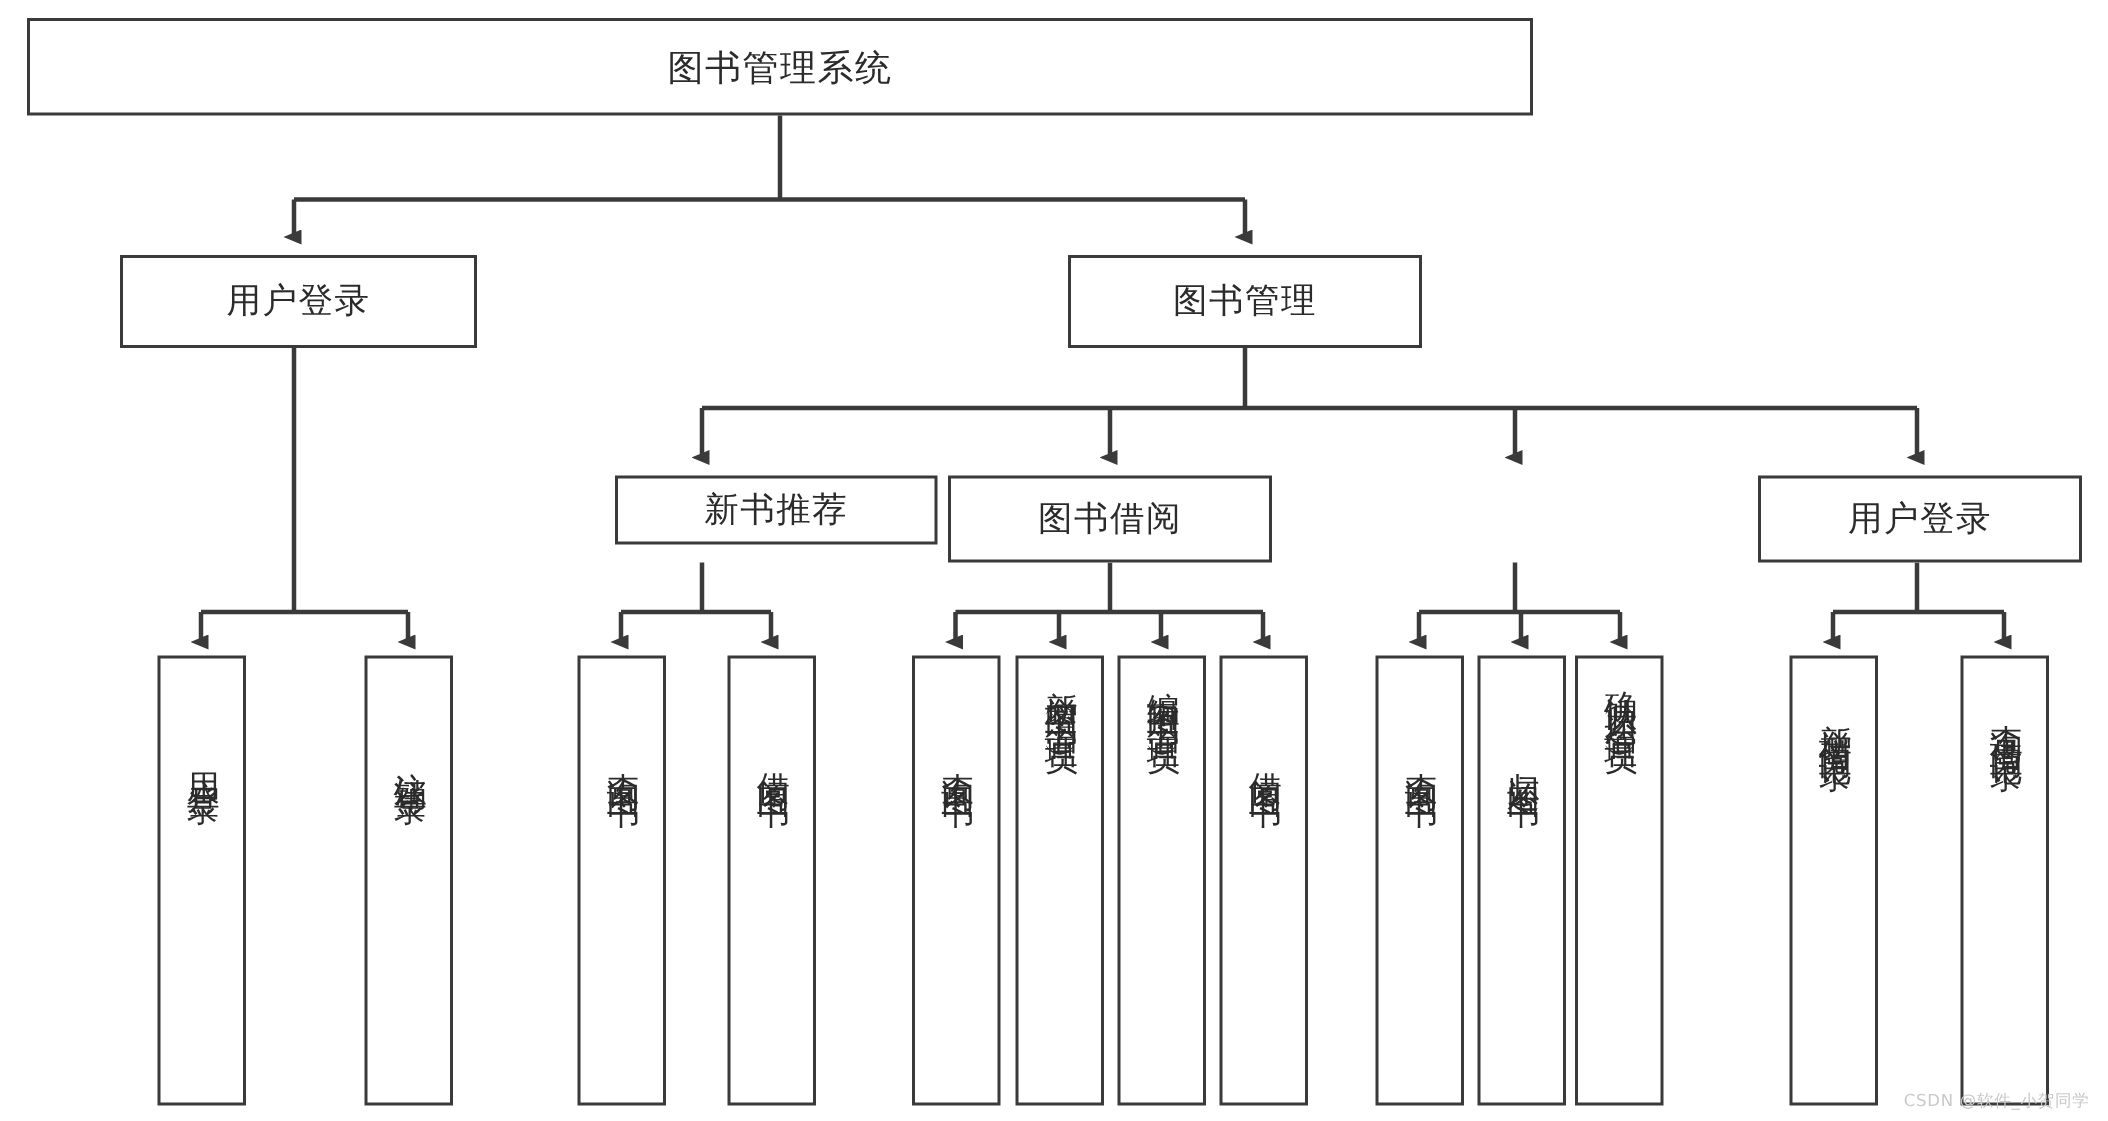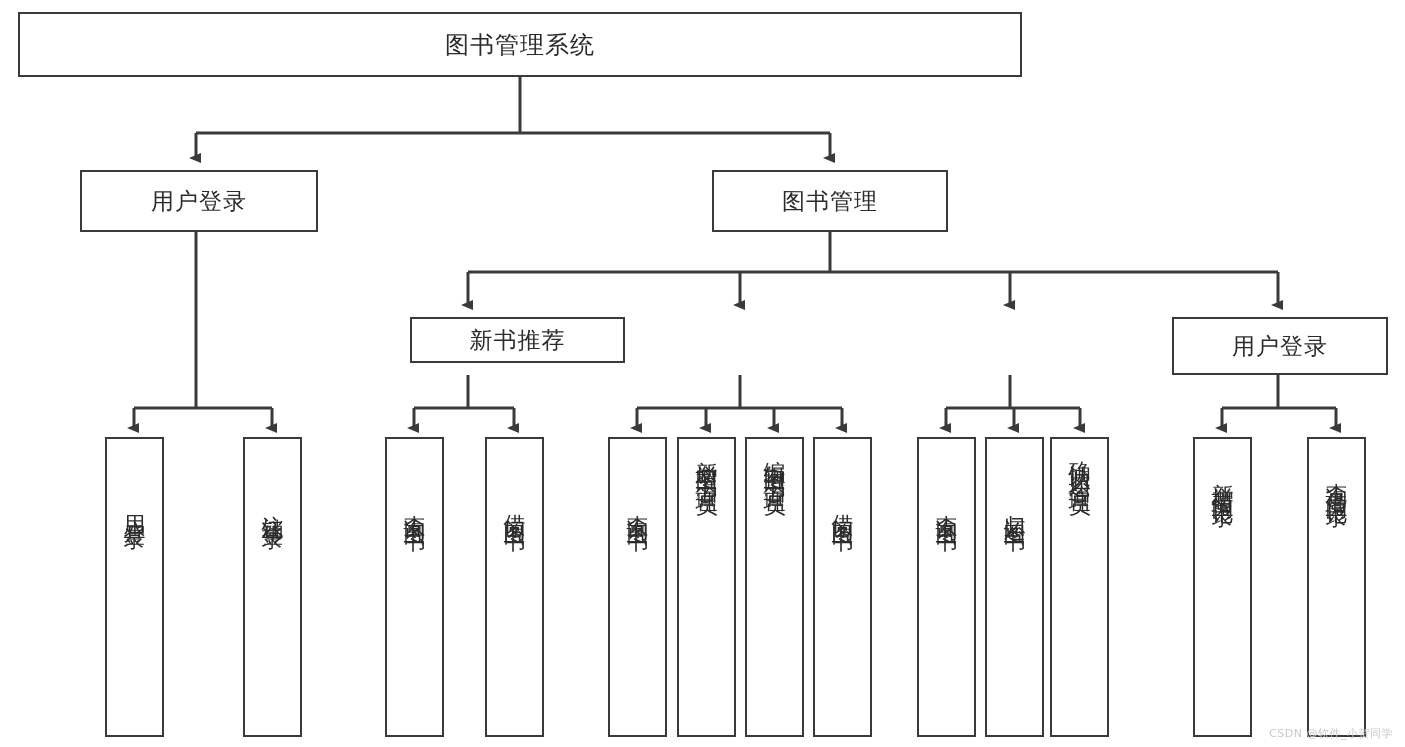--- a/index.html
+++ b/index.html
@@ -138,20 +138,23 @@
   <div class="node h" style="left:80px; top:170px; width:238px; height:62px;">
     <span class="label">用户登录</span>
   </div>
   <div class="node h" style="left:712px; top:170px; width:236px; height:62px;">
     <span class="label">图书管理</span>
   </div>
 
   <div class="node h" style="left:362px; top:317px; width:215px; height:46px;margin-left:48px;">
     <span class="label">新书推荐</span>
   </div>
+  <div class="node h" style="left:632px; top:317px; width:216px; height:58px;">
+    <span class="label">图书借阅</span>
+  </div>
   <div class="node h" style="left:1172px; top:317px; width:216px; height:58px;">
     <span class="label">用户登录</span>
   </div>
 
   <div class="node v" style="left:105px; top:437px; width:59px; height:300px;">
     <span class="label" style="margin-top:58px;">用户登录</span>
   </div>
   <div class="node v" style="left:243px; top:437px; width:59px; height:300px;">
     <span class="label" style="margin-top:58px;">注销登录</span>
   </div>

